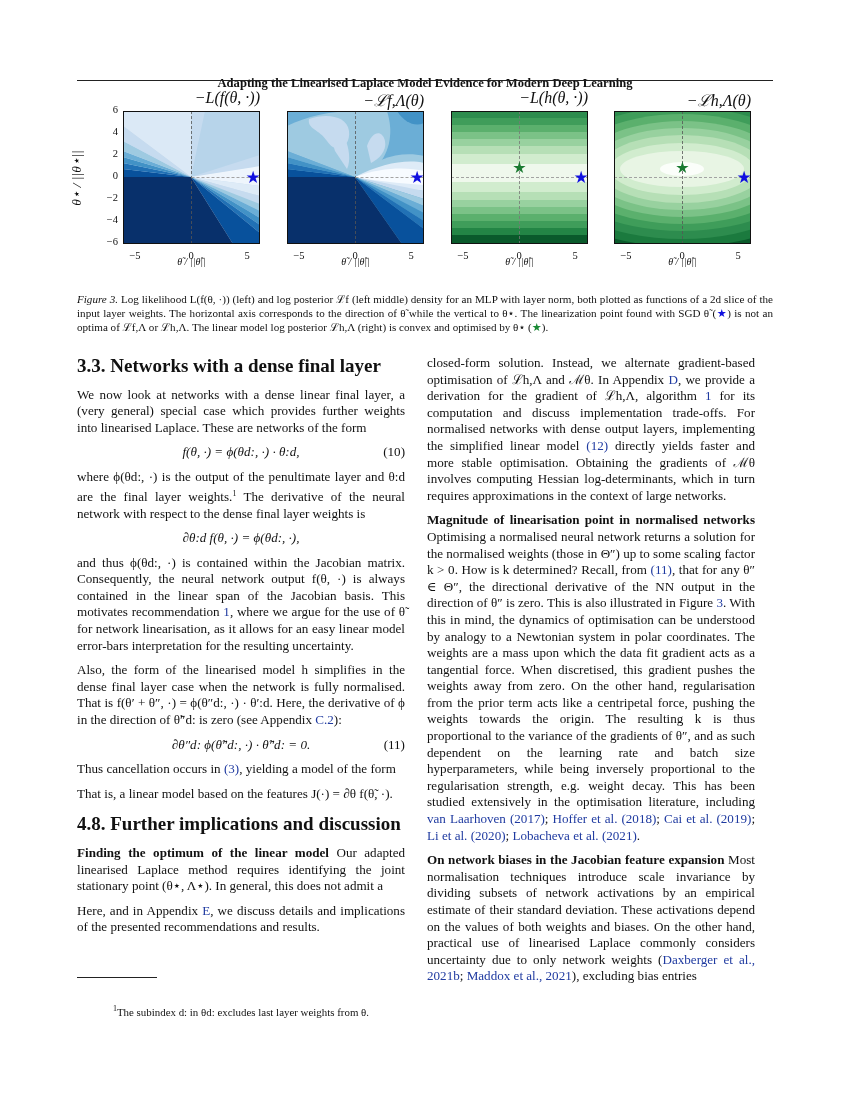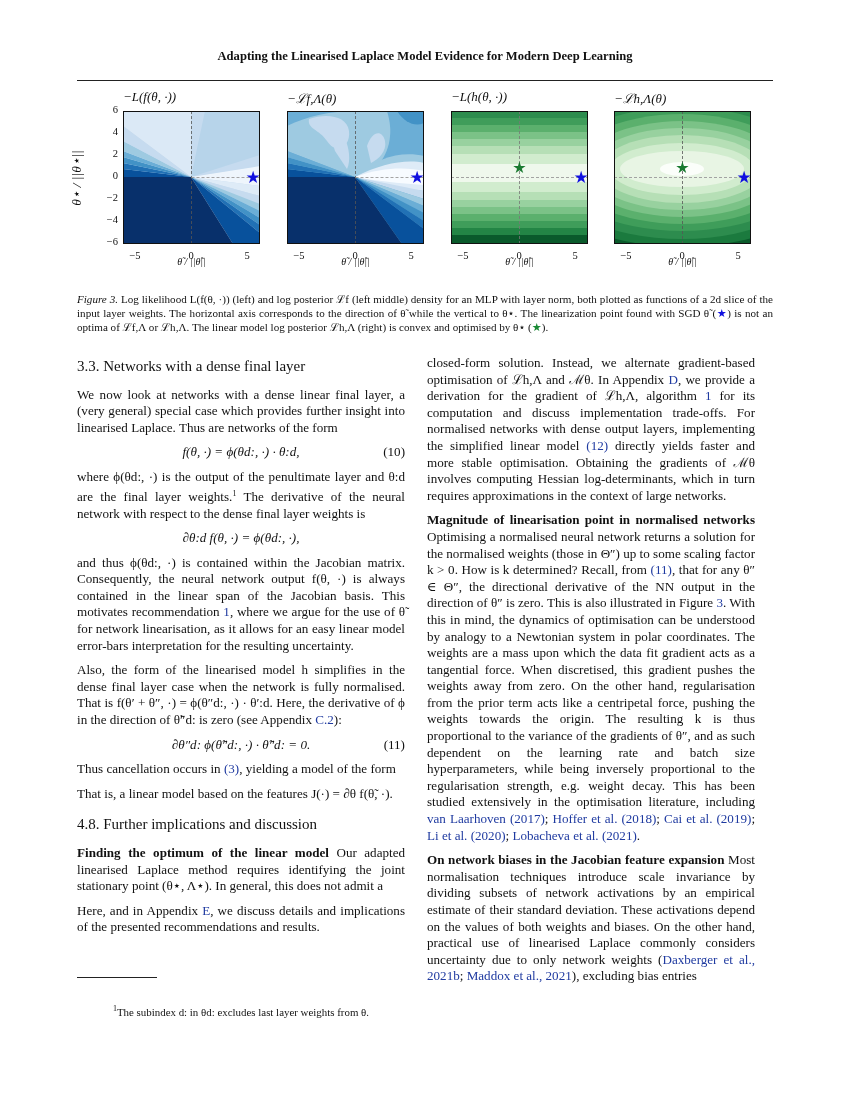--- a/index.html
+++ b/index.html
@@ -1,39 +1,39 @@
 <!DOCTYPE html>
 <html><head>
 <meta charset="utf-8">
 <style>
   html, body { margin: 0; padding: 0; background: #ffffff; }
   body { width: 850px; height: 1100px; position: relative; overflow: hidden;
          font-family: "Liberation Serif", "DejaVu Serif", serif; color: #111; }
-  .running-head { position: absolute; left: 77px; top: 49px; width: 696px; text-align: center;
+  .running-head { position: absolute; left: 77px; top: 76px; width: 696px; text-align: center;
          font-size: 12.6px; font-weight: bold; letter-spacing: 0; }
   .head-rule { position: absolute; left: 77px; top: 80px; width: 696px; height: 0; border-top: 1.3px solid #222; }
 
   .fig { position: absolute; left: 0; top: 0; width: 850px; height: 290px; }
-  .panel-title { position: absolute; top: 89px; width: 137px; text-align: left; font-style: italic; font-size: 13px; white-space: nowrap; }
+  .panel-title { position: absolute; top: 89px; width: 137px; text-align: right; font-style: italic; font-size: 16px; white-space: nowrap; }
   .panel { position: absolute; top: 111px; width: 137px; height: 133px; }
   .tick-y { position: absolute; font-size: 10.5px; text-align: right; width: 22px; }
   .tick-x { position: absolute; font-size: 10.5px; text-align: center; width: 20px; top: 250px; }
   .xlabel { position: absolute; top: 256px; width: 137px; text-align: center; font-style: italic; font-size: 10px; }
   .ylabel { position: absolute; left: 76px; top: 178px; transform: translate(-50%,-50%) rotate(-90deg); font-style: italic; font-size: 13.5px; white-space: nowrap; }
 
   .caption { position: absolute; left: 77px; top: 292px; width: 696px; font-size: 11.1px; line-height: 14.2px; text-align: justify; }
   .caption .fig-label { font-style: italic; }
   .star-blue { color: #1010e0; }
   .star-green { color: #1a8a35; }
 
   .col { position: absolute; top: 355px; width: 328px; font-size: 13.1px; line-height: 16.6px; text-align: justify; }
   .col.left { left: 77px; }
   .col.right { left: 427px; }
   .col p { margin: 0 0 8px 0; }
-  .section-h { font-weight: normal; font-size: 15px; margin: 3px 0 12px 0 !important; }
+  .section-h { font-weight: bold; font-size: 19px; margin: 3px 0 12px 0 !important; }
   .para-h { font-weight: bold; }
   .eq { position: relative; text-align: center; font-style: italic; margin: 6px 0 8px 0 !important; }
   .eq .num { position: absolute; right: 0; top: 0; font-style: normal; }
   .cite { color: #1f3aa0; }
   .footnote-rule { position: absolute; left: 77px; top: 977px; width: 80px; border-top: 0.9px solid #222; }
   .footnote { position: absolute; left: 77px; top: 1004px; width: 328px; font-size: 10.9px; text-align: center; }
   sup { font-size: 8px; }
 </style>
 </head>
 <body>
@@ -183,21 +183,21 @@
   <div class="xlabel" style="left:614px">θ̃ / ||θ̃||</div>
 </div>
 
 <div class="caption">
   <span class="fig-label">Figure 3.</span>
   <span>Log likelihood L(f(θ, ·)) (left) and log posterior ℒf (left middle) density for an MLP with layer norm, both plotted as functions of a 2d slice of the input layer weights. The horizontal axis corresponds to the direction of θ̃ while the vertical to θ⋆. The linearization point found with SGD θ̃ (</span><span class="star-blue">★</span><span>) is not an optima of ℒf,Λ or ℒh,Λ. The linear model log posterior ℒh,Λ (right) is convex and optimised by θ⋆ (</span><span class="star-green">★</span><span>).</span>
 </div>
 
 <div class="col left">
   <p class="section-h">3.3. Networks with a dense final layer</p>
-  <p>We now look at networks with a dense linear final layer, a (very general) special case which provides further insight into linearised Laplace. Thus are networks of the form</p>
+  <p>We now look at networks with a dense linear final layer, a (very general) special case which provides further weights into linearised Laplace. These are networks of the form</p>
   <p class="eq"><span>f(θ, ·) = ϕ(θd:, ·) · θ:d,</span><span class="num">(10)</span></p>
   <p><span>where ϕ(θd:, ·) is the output of the penultimate layer and θ:d are the final layer weights.</span><sup>1</sup><span> The derivative of the neural network with respect to the dense final layer weights is</span></p>
   <p class="eq">∂θ:d f(θ, ·) = ϕ(θd:, ·),</p>
   <p><span>and thus ϕ(θd:, ·) is contained within the Jacobian matrix. Consequently, the neural network output f(θ, ·) is always contained in the linear span of the Jacobian basis. This motivates recommendation </span><span class="cite">1</span><span>, where we argue for the use of θ̃ for network linearisation, as it allows for an easy linear model error-bars interpretation for the resulting uncertainty.</span></p>
   <p><span>Also, the form of the linearised model h simplifies in the dense final layer case when the network is fully normalised. That is f(θ′ + θ″, ·) = ϕ(θ″d:, ·) · θ′:d. Here, the derivative of ϕ in the direction of θ̃″d: is zero (see Appendix </span><span class="cite">C.2</span><span>):</span></p>
   <p class="eq"><span>∂θ″d: ϕ(θ̃″d:, ·) · θ̃″d: = 0.</span><span class="num">(11)</span></p>
   <p><span>Thus cancellation occurs in </span><span class="cite">(3)</span><span>, yielding a model of the form</span></p>
   <p>That is, a linear model based on the features J(·) = ∂θ f(θ̃, ·).</p>
   <p class="section-h" style="margin-top:14px !important">4.8. Further implications and discussion</p>
   <p><span class="para-h">Finding the optimum of the linear model</span><span>  Our adapted linearised Laplace method requires identifying the joint stationary point (θ⋆, Λ⋆).  In general, this does not admit a</span></p>

